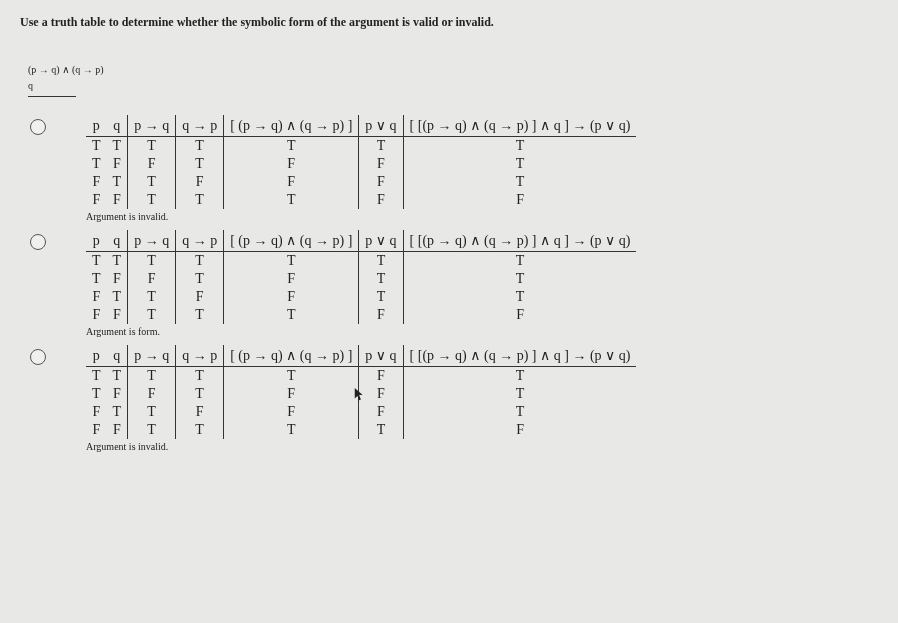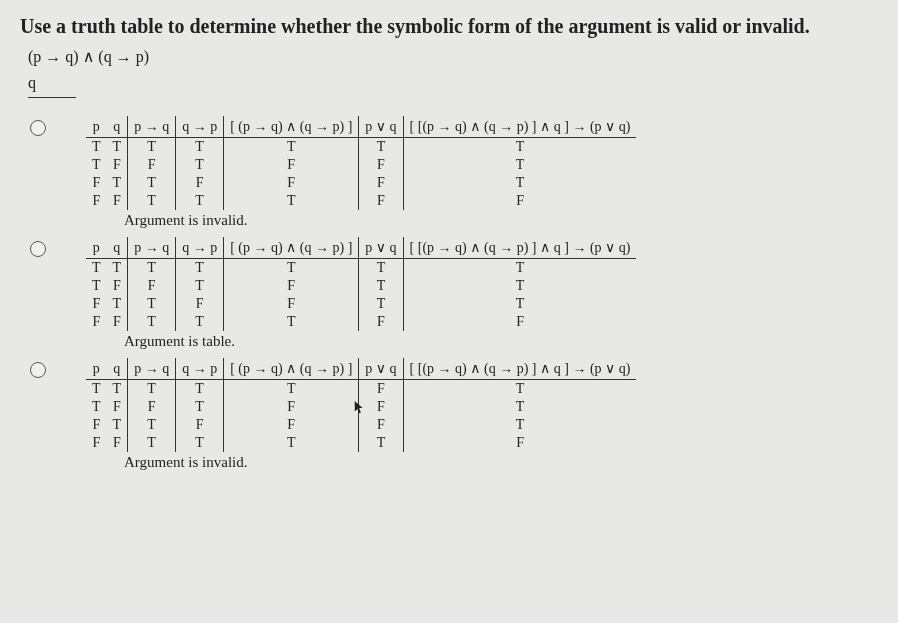--- a/index.html
+++ b/index.html
@@ -7,26 +7,26 @@
       background: #e8e8e6;
       margin: 0;
       padding: 15px 20px;
       font-size: 14px;
       color: #222;
       width: 898px;
       box-sizing: border-box;
     }
     .question-text {
       font-weight: bold;
-      font-size: 20px;
-      margin-bottom: 6px;
+      font-size: 12px;
+      margin-bottom: 32px;
     }
     .premises {
       margin-left: 8px;
-      font-size: 16px;
+      font-size: 10px;
       line-height: 1.6;
     }
     .conclusion-line {
       border-top: 1.5px solid #333;
       width: 48px;
       margin: 2px 0;
     }
     .option-group {
       margin-top: 18px;
     }
@@ -65,22 +65,21 @@
     }
     td {
       text-align: center;
       padding: 1px 6px;
     }
     td.sep {
       border-right: 1.5px solid #333;
     }
     .verdict {
       margin-top: 2px;
-      font-size: 15px;
-      margin-left: 38px;
+      font-size: 10px;
     }
     .pointer-arrow {
       display: inline-block;
       width: 12px;
       height: 14px;
       position: relative;
       vertical-align: middle;
     }
     .pointer-arrow svg {
       width: 12px;
@@ -205,21 +204,21 @@
             <td>F</td>
             <td class="sep">F</td>
             <td class="sep">T</td>
             <td class="sep">T</td>
             <td class="sep">T</td>
             <td class="sep">F</td>
             <td>F</td>
           </tr>
         </tbody>
       </table>
-      <div class="verdict">Argument is table.</div>
+      <div class="verdict">Argument is form.</div>
     </div>
   </div>
 
   <div class="option">
     <div class="radio"></div>
     <div class="table-container">
       <table>
         <thead>
           <tr>
             <th>p</th>

